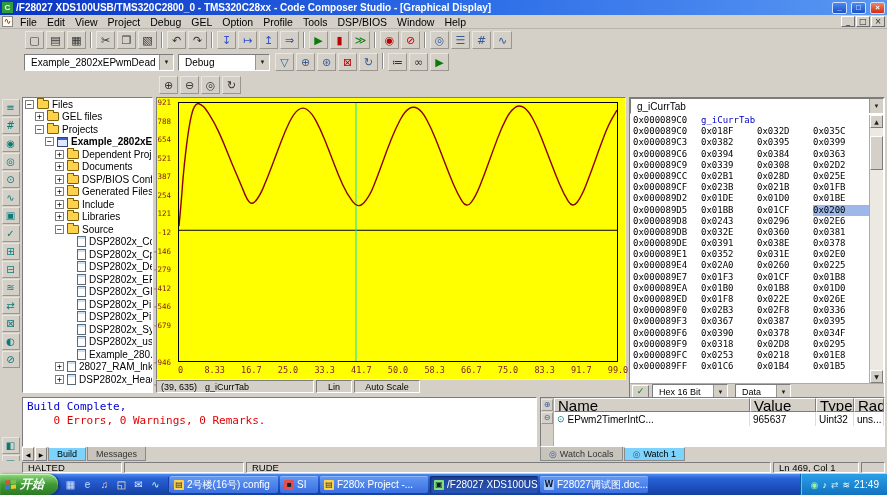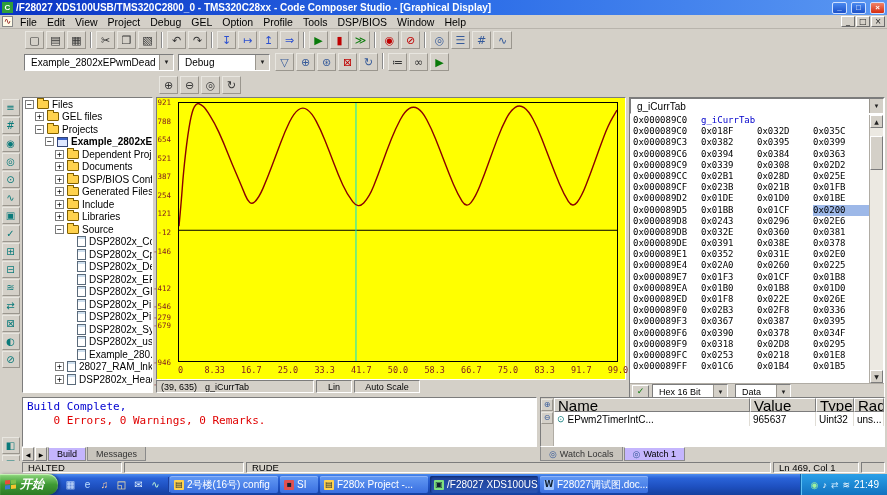--- a/index.html
+++ b/index.html
@@ -84,21 +84,21 @@
   .mem-check{width:17px;height:13px;border:1px solid;border-color:#fff #7c7c7c #7c7c7c #fff;background:#d4d0c8;color:#0a7a0a;font:bold 9px/11px "DejaVu Sans",sans-serif;text-align:center;flex:none}
   .combo.small{height:16px;font-size:9px}
   
   .build{position:absolute;left:22px;top:397px;width:515px;height:50px;background:#fff;overflow:hidden;
     font:11px "DejaVu Sans Mono",monospace;padding:2px 4px}
   .build-line{white-space:pre;line-height:14px}
   .bottom-tabs{position:absolute;height:14px;display:flex;align-items:stretch;gap:1px;font-size:9px}
   .bt-build{left:22px;top:447px;width:515px}
   .bt-watch{left:540px;top:447px;width:345px}
   .tab{padding:0 8px;border:1px solid #8a8a8a;border-top:none;background:#c8c4bc;display:flex;align-items:center;gap:3px;color:#333}
-  .tab.active{background:#c4b5fd;color:#000;border-top:1px solid #fff}
+  .tab.active{background:#7dd3fc;color:#000;border-top:1px solid #fff}
   .tab-arrow{width:12px;border:1px solid;border-color:#fff #7c7c7c #7c7c7c #fff;background:#d4d0c8;font-size:6px;display:flex;align-items:center;justify-content:center}
   .tab-ico{color:#355a9a;font-size:9px}
   .watch{position:absolute;left:540px;top:397px;width:345px;height:50px;background:#fff;display:flex}
   .watch-gutter{width:13px;background:#d4d0c8;border-right:1px solid #b0aca4;display:flex;flex-direction:column;align-items:center;padding-top:1px;gap:1px}
   .watch-gutter .ticon{width:12px;height:12px}
   .watch-gutter .tglyph{font-size:8px;color:#355a9a}
   .watch-main{flex:1;display:flex;flex-direction:column;overflow:hidden}
   .watch-header{display:flex;height:14px;flex:none;font-size:15px}
   .wh-cell{background:#d4d0c8;border:1px solid;border-color:#fff #7c7c7c #7c7c7c #fff;padding:0 3px;display:flex;align-items:center;overflow:hidden}
   .watch-row{display:flex;height:14px;font-size:10px}
@@ -472,21 +472,21 @@
     <div class="ylabels">
         <div class="ylab" style="top: calc(0% - 4px);">921</div>
         <div class="ylab" style="top: calc(7.14286% - 4px);">788</div>
         <div class="ylab" style="top: calc(14.2857% - 4px);">654</div>
         <div class="ylab" style="top: calc(21.4286% - 4px);">521</div>
         <div class="ylab" style="top: calc(28.5714% - 4px);">387</div>
         <div class="ylab" style="top: calc(35.7143% - 4px);">254</div>
         <div class="ylab" style="top: calc(42.8571% - 4px);">121</div>
         <div class="ylab" style="top: calc(50% - 4px);">-12</div>
         <div class="ylab" style="top: calc(57.1429% - 4px);">-146</div>
-        <div class="ylab" style="top: calc(64.2857% - 4px); margin-top: 48px;">-279</div>
+        <div class="ylab" style="top: calc(64.2857% - 4px);">-279</div>
         <div class="ylab" style="top: calc(71.4286% - 4px);">-412</div>
         <div class="ylab" style="top: calc(78.5714% - 4px);">-546</div>
         <div class="ylab" style="top: calc(85.7143% - 4px);">-679</div>
         <div class="ylab" style="top: calc(92.8571% - 4px); margin-top: 41px;">-812</div>
         <div class="ylab" style="top: calc(100% - 4px);">-946</div>
       </div>
     <div class="plot">
       <svg viewBox="0 0 1000 560" preserveAspectRatio="none">
           <line x1="0" x2="1000" y1="276.2506695232994" y2="276.2506695232994" stroke="#000" vector-effect="non-scaling-stroke"></line>
           <line x1="404.04040404040404" x2="404.04040404040404" y1="0" y2="560" stroke="#00dddd" vector-effect="non-scaling-stroke"></line>

